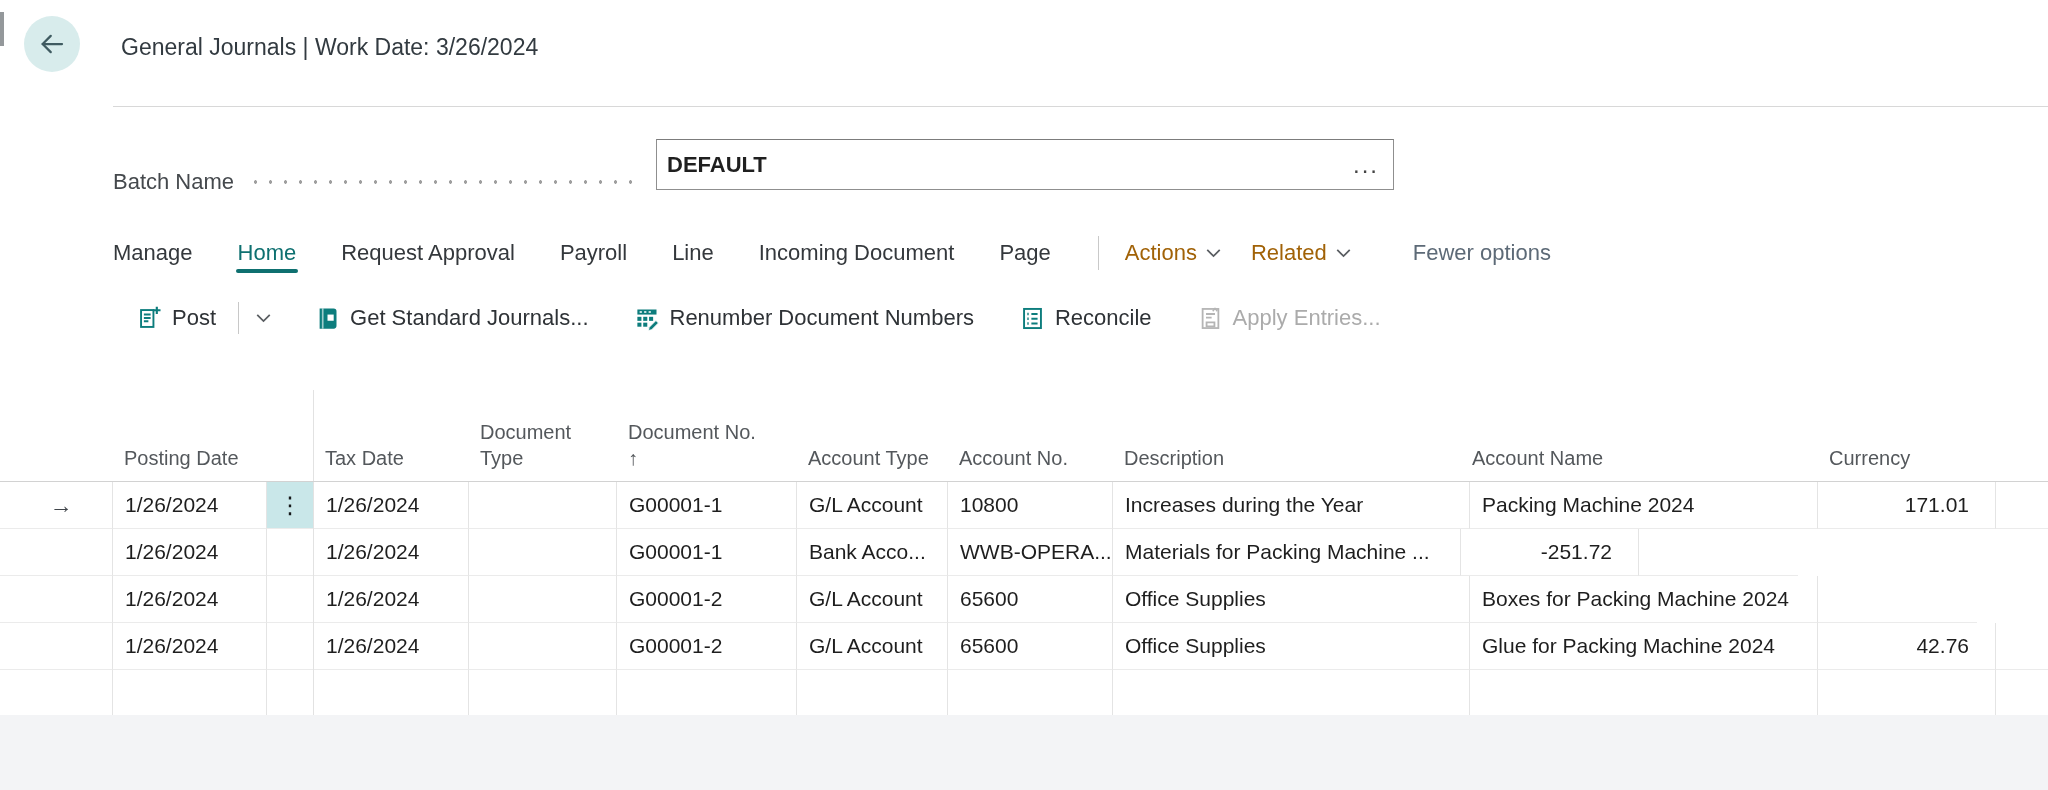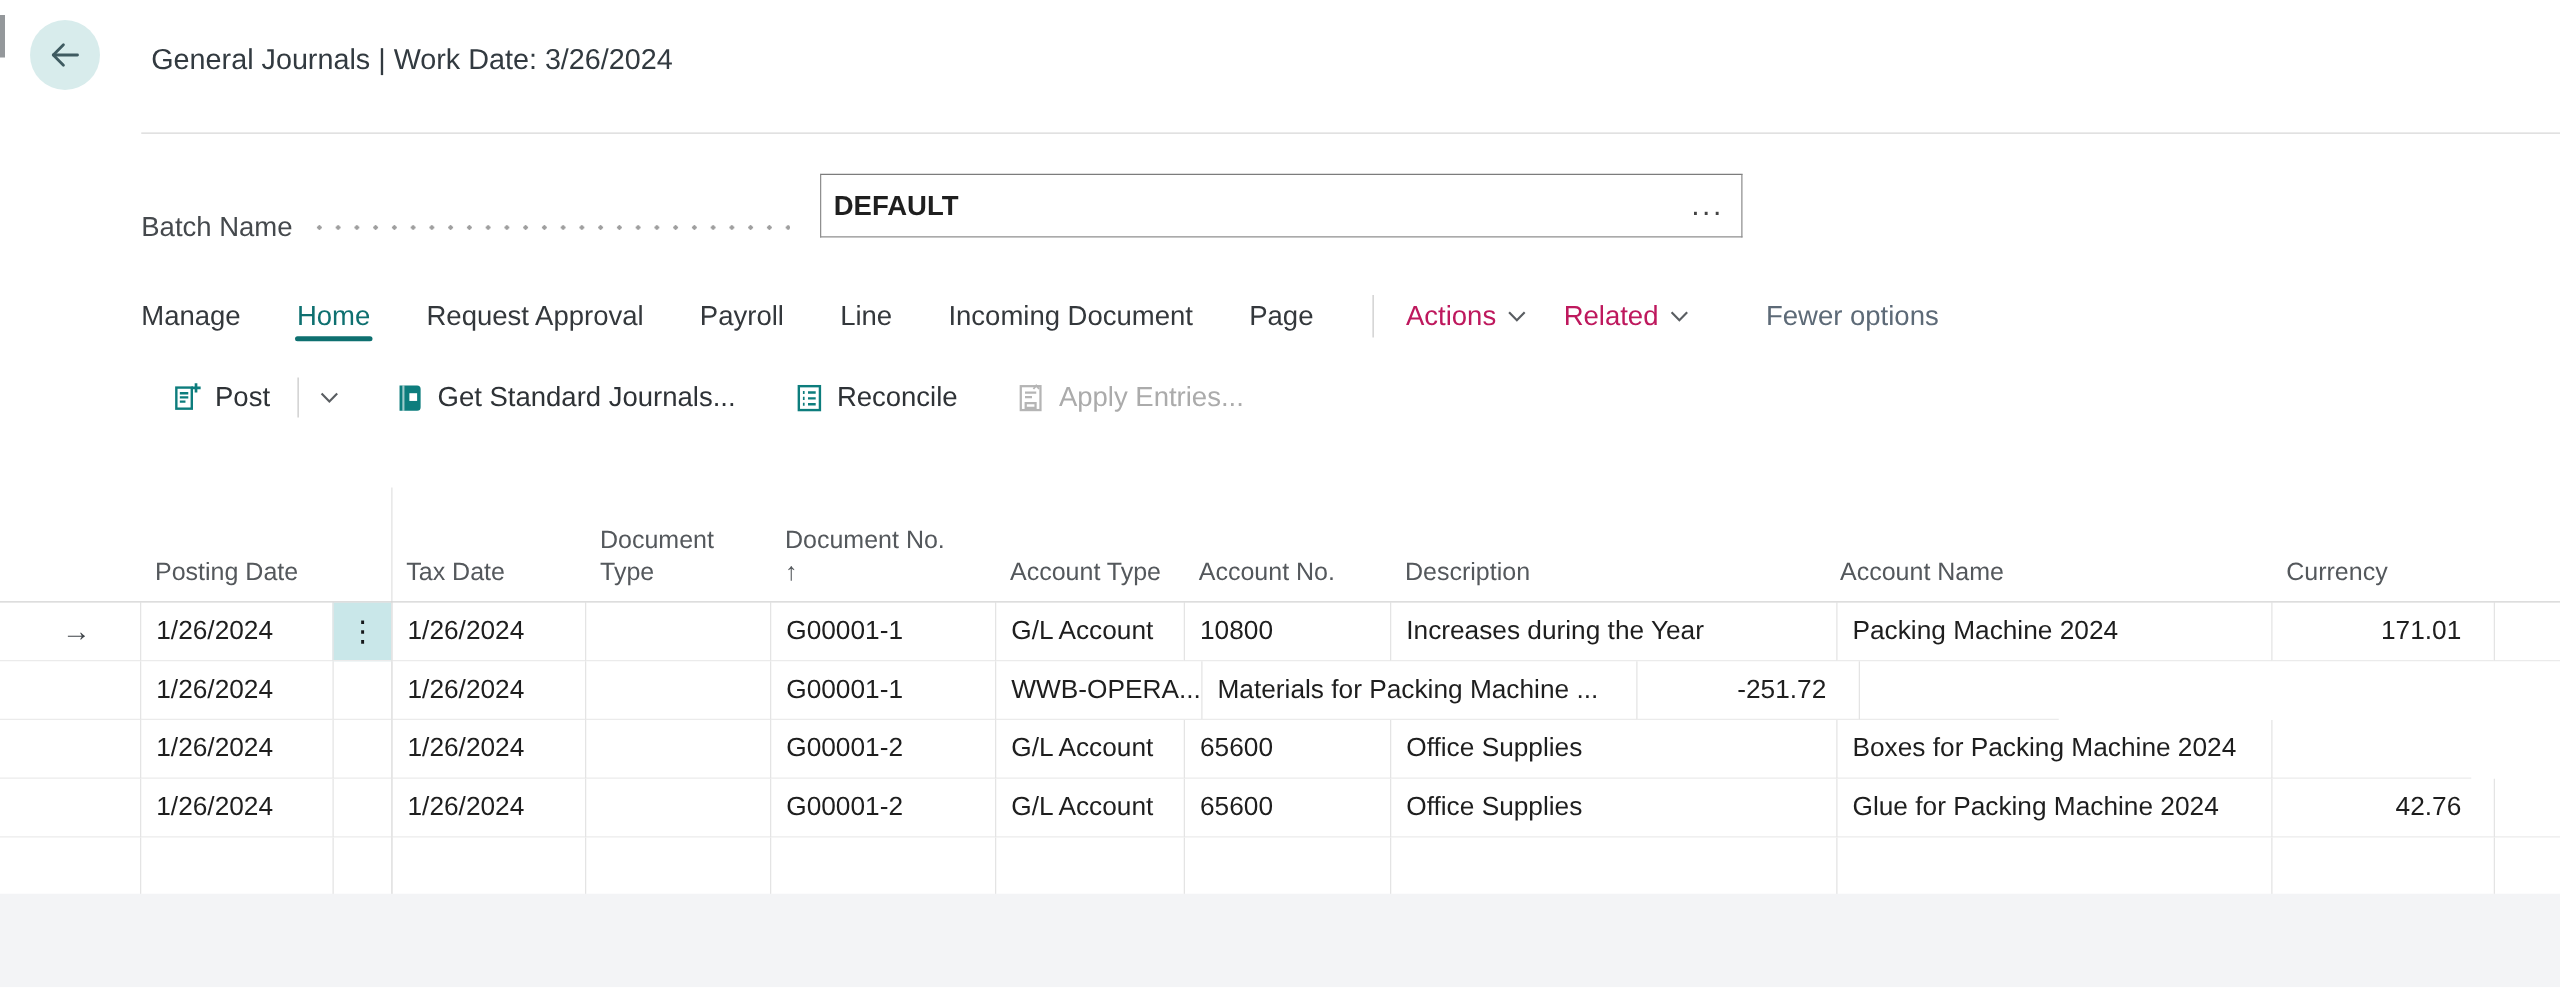--- a/index.html
+++ b/index.html
@@ -24,21 +24,21 @@
   .batch-value{font-size:22px;font-weight:700;color:#1f1f1f;padding-left:10px;flex:1;}
   .batch-lookup{font-size:24px;color:#444;padding:0 14px;cursor:pointer;letter-spacing:2px;line-height:20px;}
 
   
   .menu-row{position:absolute;left:113px;top:234px;height:38px;display:flex;align-items:center;font-size:22px;}
   .tab{color:#34383c;margin-right:45px;cursor:pointer;position:relative;white-space:nowrap;}
   .tab.active{color:#0e7070;}
   .tab.active::after{content:"";position:absolute;left:-2px;right:-2px;bottom:-7px;height:4px;
        background:#0e7070;border-radius:2px;}
   .menu-divider{width:1px;height:34px;background:#c9c9c9;margin:0 26px 0 2px;}
-  .mdrop{display:flex;align-items:center;color:#be185d;margin-right:30px;cursor:pointer;white-space:nowrap;}
+  .mdrop{display:flex;align-items:center;color:#a16207;margin-right:30px;cursor:pointer;white-space:nowrap;}
   .mdrop .chev{margin-left:9px;display:flex;}
   .fewer{color:#5d6a77;margin-left:32px;cursor:pointer;white-space:nowrap;}
 
   
   .toolbar{position:absolute;left:136px;top:298px;height:40px;display:flex;align-items:center;font-size:22px;}
   .tbtn{display:flex;align-items:center;cursor:pointer;color:#2e3236;white-space:nowrap;}
   .tbtn .ticon{display:flex;margin-right:9px;}
   .tbtn.disabled{color:#ababab;cursor:default;}
   .tbtn.gap{margin-right:45px;}
   .tsep{width:1px;height:32px;background:#c8c8c8;margin:0 17px 0 22px;}
@@ -150,20 +150,37 @@
           <svg width="27" height="27" viewBox="0 0 24 24">
             <path fill="#0d7d7d" d="M5 3h12.5A2.5 2.5 0 0 1 20 5.5v13a2.5 2.5 0 0 1-2.5 2.5H5z"></path>
             <rect x="7" y="3" width="1.5" height="18" fill="#fff" opacity=".6"></rect>
             <rect x="12" y="8.5" width="5.5" height="5.5" fill="#fff"></rect>
           </svg>
         </span>
         <span>Get Standard Journals...</span>
       </span>
       <span class="tbtn gap">
         <span class="ticon">
+          <svg width="27" height="27" viewBox="0 0 24 24">
+            <g fill="#0d7d7d">
+              <rect x="3" y="4" width="17" height="4.5"></rect>
+              <rect x="3" y="10.5" width="3.6" height="3.6"></rect>
+              <rect x="8.2" y="10.5" width="3.6" height="3.6"></rect>
+              <rect x="13.4" y="10.5" width="3.6" height="3.6"></rect>
+              <rect x="3" y="15.7" width="3.6" height="3.6"></rect>
+              <rect x="8.2" y="15.7" width="3.6" height="3.6"></rect>
+            </g>
+            <path d="M5 6.2h2M9 6.2h2M13 6.2h2" stroke="#fff" stroke-width="1.3"></path>
+            <path d="M13.5 19.8l6-6 2.2 2.2-6 6-2.9.7z" fill="#0d7d7d" stroke="#fff" stroke-width=".8"></path>
+          </svg>
+        </span>
+        <span>Renumber Document Numbers</span>
+      </span>
+      <span class="tbtn gap">
+        <span class="ticon">
           <svg width="27" height="27" viewBox="0 0 24 24" fill="none" stroke="#0d7d7d" stroke-width="1.7">
             <rect x="4.5" y="3.5" width="15" height="17"></rect>
             <path d="M11 8h5.5M11 12.2h5.5M11 16.4h5.5"></path>
             <path d="M7.4 8h1.2M7.4 12.2h1.2M7.4 16.4h1.2" stroke-width="2.2"></path>
           </svg>
         </span>
         <span>Reconcile</span>
       </span>
       <span class="tbtn disabled gap">
         <span class="ticon">
@@ -231,20 +248,21 @@
           <div class="tcell right" style="width: 178px; padding-left: 43px;">171.01</div>
           <div class="tcell" style="width: 160px;"></div>
         </div>
         <div class="trow">
           <div class="tcell first" style="width: 112px;"></div>
           <div class="tcell" style="width: 154px;">1/26/2024</div>
           <div class="tcell menucell" style="width: 47px;"></div>
           <div class="tcell" style="width: 155px;">1/26/2024</div>
           <div class="tcell" style="width: 148px;"></div>
           <div class="tcell" style="width: 180px;">G00001-1</div>
+          <div class="tcell" style="width: 151px;">Bank Acco...</div>
           <div class="tcell" style="width: 165px;">WWB-OPERA...</div>
           <div class="tcell" style="width: 348px;">Materials for Packing Machine ...</div>
           <div class="tcell right" style="width: 178px;">-251.72</div>
           <div class="tcell" style="width: 160px;"></div>
         </div>
         <div class="trow">
           <div class="tcell first" style="width: 112px;"></div>
           <div class="tcell" style="width: 154px;">1/26/2024</div>
           <div class="tcell menucell" style="width: 47px;"></div>
           <div class="tcell" style="width: 155px;">1/26/2024</div>

